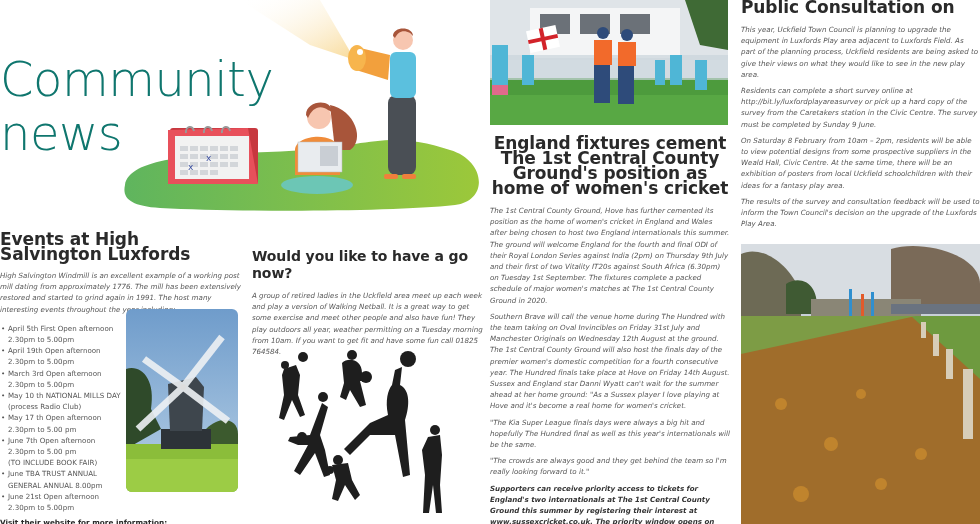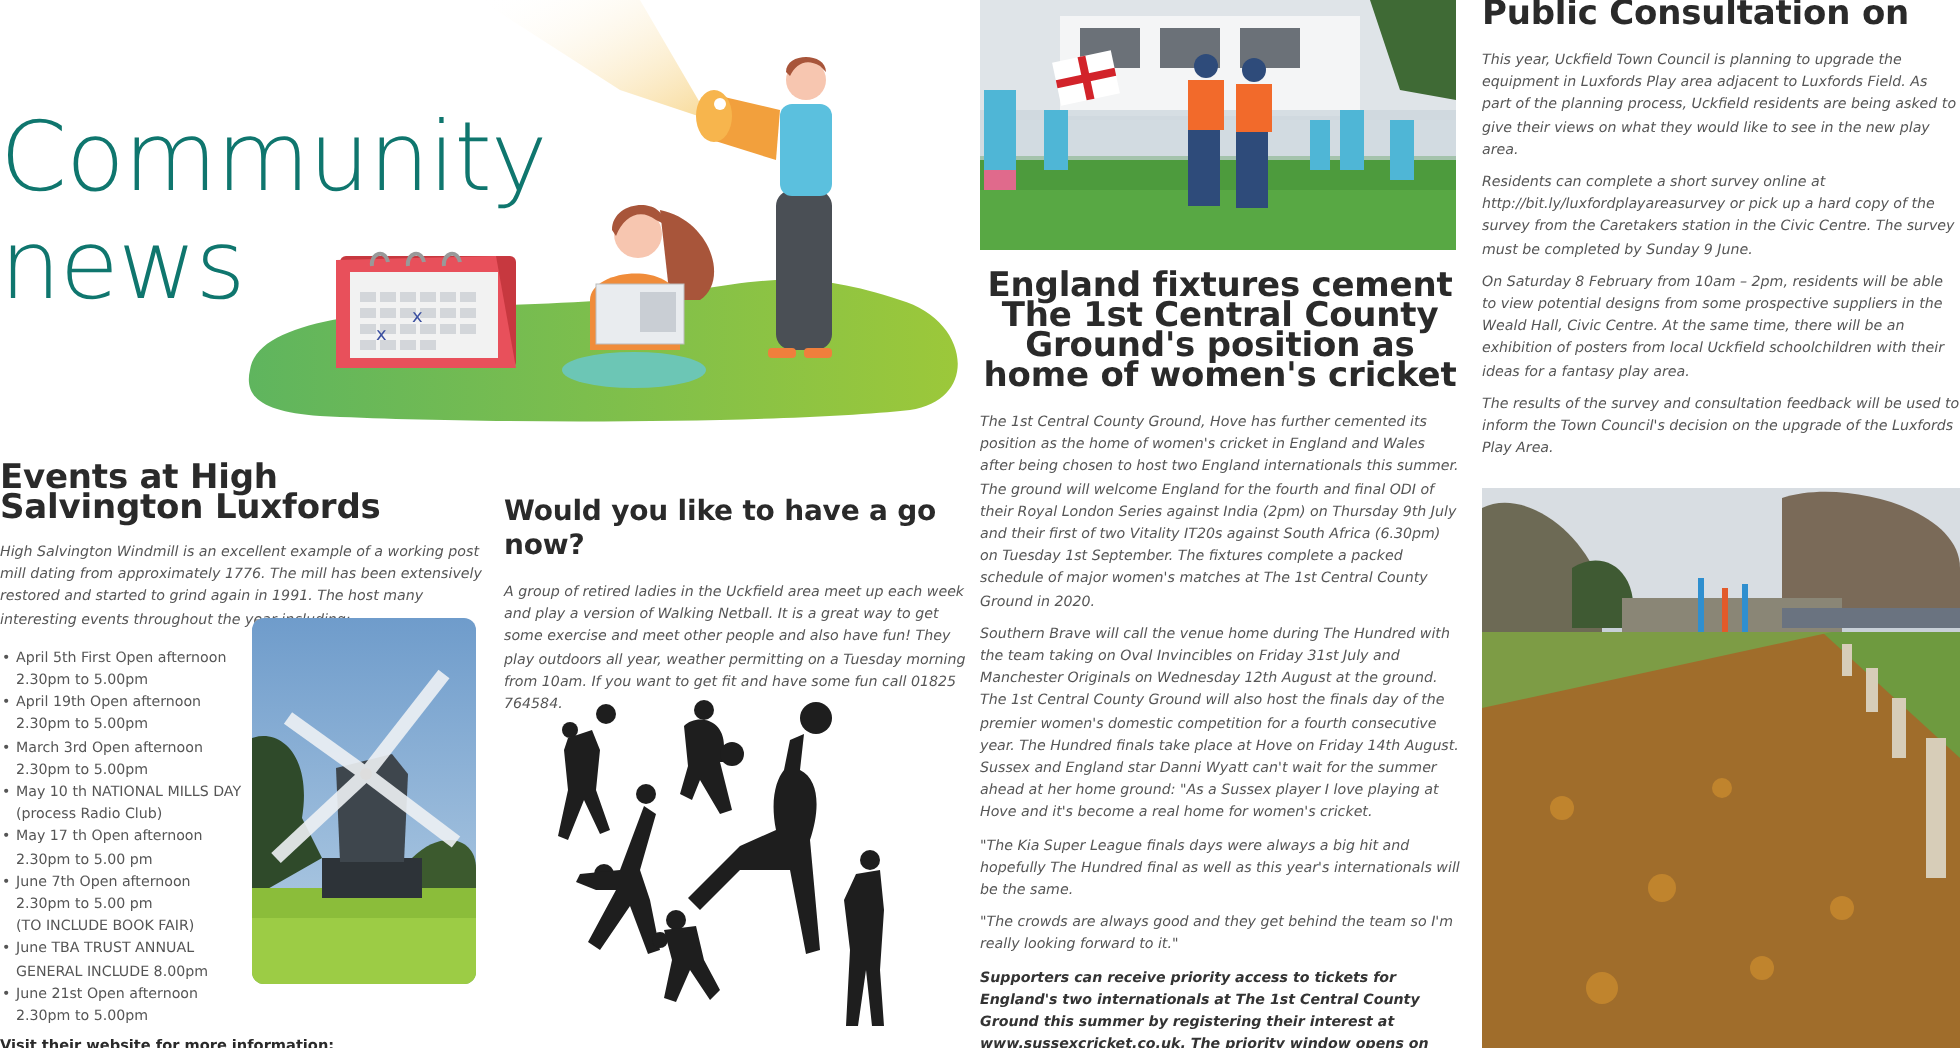--- a/index.html
+++ b/index.html
@@ -137,21 +137,21 @@
 <div class="abs events">
   <div class="h2">Events at High Salvington Luxfords</div>
   <div class="p">High Salvington Windmill is an excellent example of a working post mill dating from approximately 1776. The mill has been extensively restored and started to grind again in 1991. The host many interesting events throughout the year including:</div>
   <ul>
     <li><span>April 5th First Open afternoon</span><br><span>2.30pm to 5.00pm</span></li>
     <li><span>April 19th Open afternoon</span><br><span>2.30pm to 5.00pm</span></li>
     <li><span>March 3rd Open afternoon</span><br><span>2.30pm to 5.00pm</span></li>
     <li><span>May 10 th NATIONAL MILLS DAY</span><br><span>(process Radio Club)</span></li>
     <li><span>May 17 th Open afternoon</span><br><span>2.30pm to 5.00 pm</span></li>
     <li><span>June 7th Open afternoon</span><br><span>2.30pm to 5.00 pm</span><br><span>(TO INCLUDE BOOK FAIR)</span></li>
-    <li><span>June TBA TRUST ANNUAL</span><br><span>GENERAL INCLUDE 8.00pm</span></li>
+    <li><span>June TBA TRUST ANNUAL</span><br><span>GENERAL ANNUAL 8.00pm</span></li>
     <li><span>June 21st Open afternoon</span><br><span>2.30pm to 5.00pm</span></li>
   </ul>
   <div class="cta">
     <span>Visit their website for more information:</span><br>
     
   </div>
 </div>
 
 <svg class="abs windmill-photo" viewBox="0 0 112 183" preserveAspectRatio="none">
   <defs>

